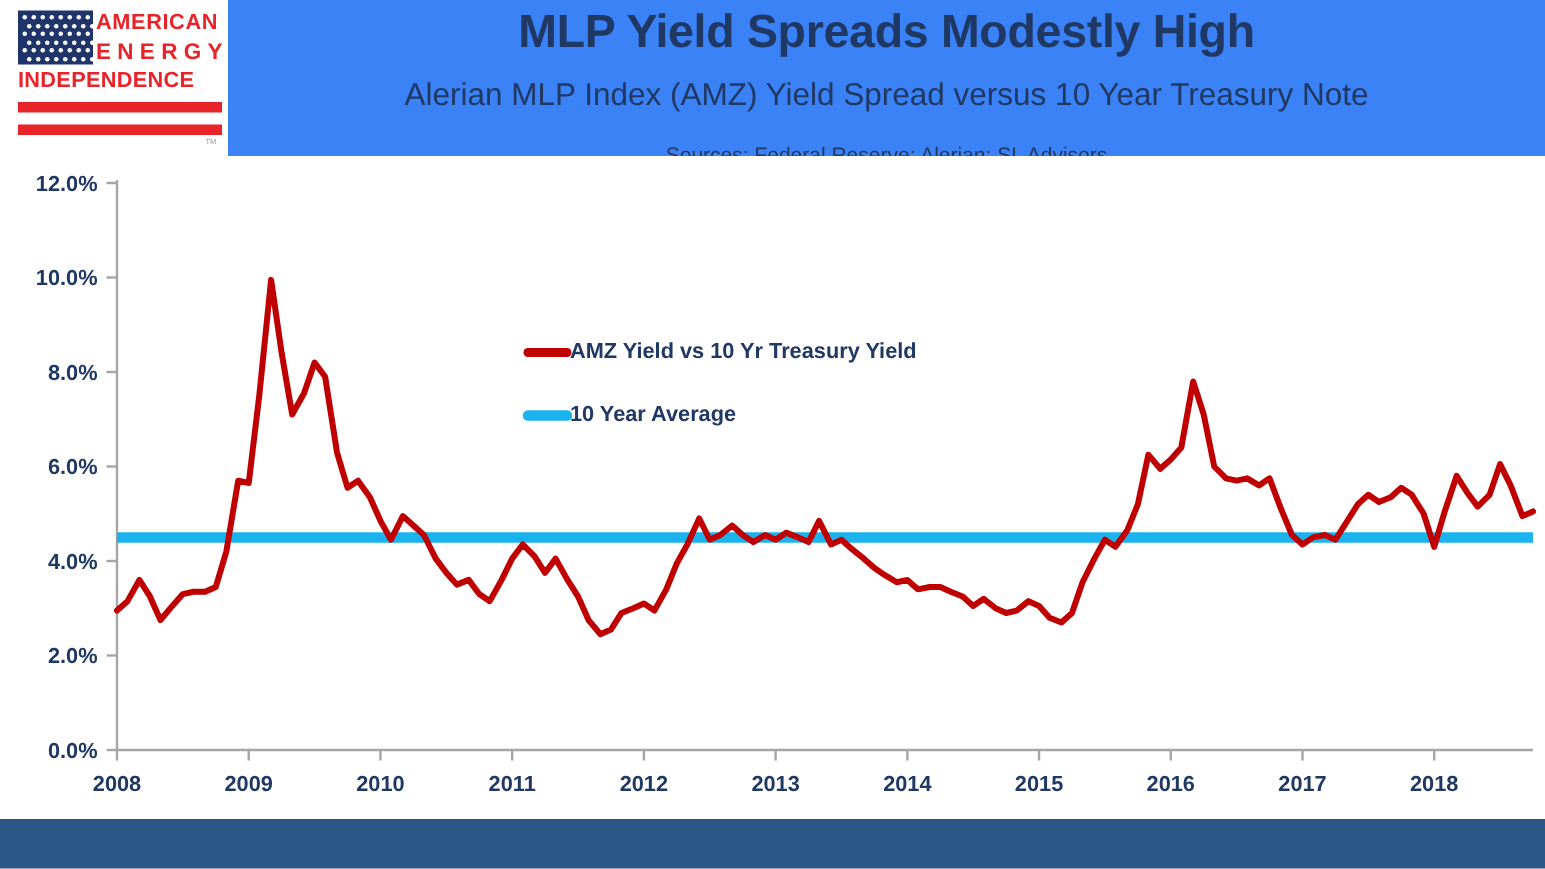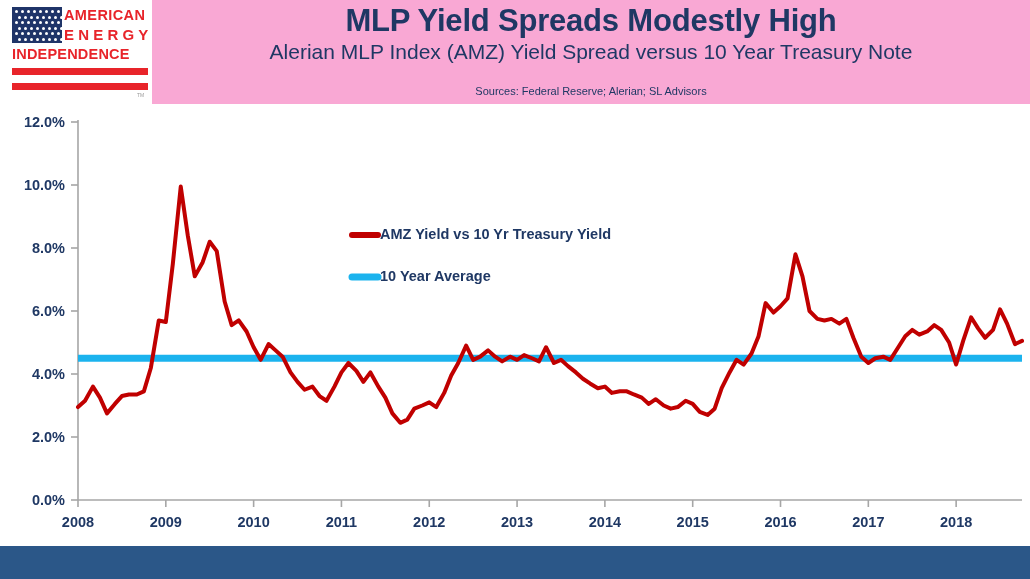--- a/index.html
+++ b/index.html
@@ -102,30 +102,30 @@
   #title-main {
     margin: 0;
     padding-top: 2px;
     font-size: 31px;
     font-weight: bold;
     line-height: 37px;
     color: #1f3864;
     letter-spacing: -0.2px;
   }
   #title-sub {
-    margin: 0;
+    margin: 12px;
     font-size: 21px;
     line-height: 26px;
     color: #1f3864;
     font-weight: normal;
     text-align: center;
   }
   #title-sources {
     margin: 16px;
-    font-size: 11px;
+    font-size: 14px;
     line-height: 20px;
     color: #1f3864;
     font-weight: normal;
   }
 
   
   #chart-area {
     position: absolute;
     left: 0; top: 104px;
     width: 1030px;
@@ -163,21 +163,21 @@
     position: absolute;
     left: 0; top: 546px;
     width: 1030px;
     height: 33px;
     background: #2b5788;
   }
 </style>
 </head>
 <body>
 
-<div id="header" style="background: #f9a8d4;">
+<div id="header" style="background: #3b82f6;">
 
   <div id="logo-block">
     <div id="logo-inner">
       <div id="flag-field" style="background: rgb(31, 52, 104);">
           <div class="star" style="left: 3px; top: 3px;"></div>
           <div class="star" style="left: 9px; top: 3px;"></div>
           <div class="star" style="left: 15px; top: 3px;"></div>
           <div class="star" style="left: 21px; top: 3px;"></div>
           <div class="star" style="left: 27px; top: 3px;"></div>
           <div class="star" style="left: 33px; top: 3px;"></div>

